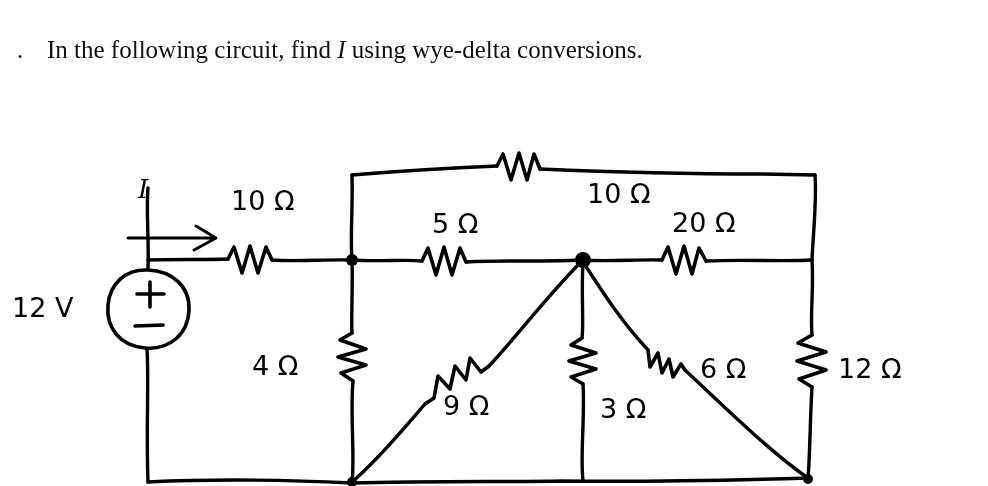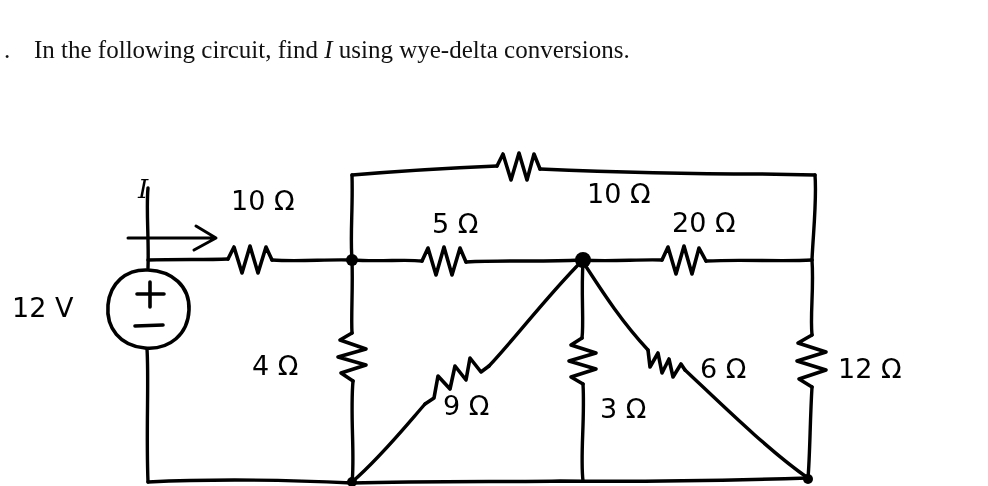--- a/index.html
+++ b/index.html
@@ -10,21 +10,21 @@
   #page {
     position: relative;
     width: 988px;
     height: 486px;
     background: #ffffff;
     overflow: hidden;
     font-family: "Liberation Serif", serif;
   }
   #problem-statement {
     position: absolute;
-    left: 2px;
+    left: 15px;
     top: 36px;
     width: 960px;
     height: 36px;
     font-family: "Liberation Serif", serif;
     font-size: 25px;
     color: #111111;
     white-space: nowrap;
   }
   #problem-number {
     display: inline-block;

